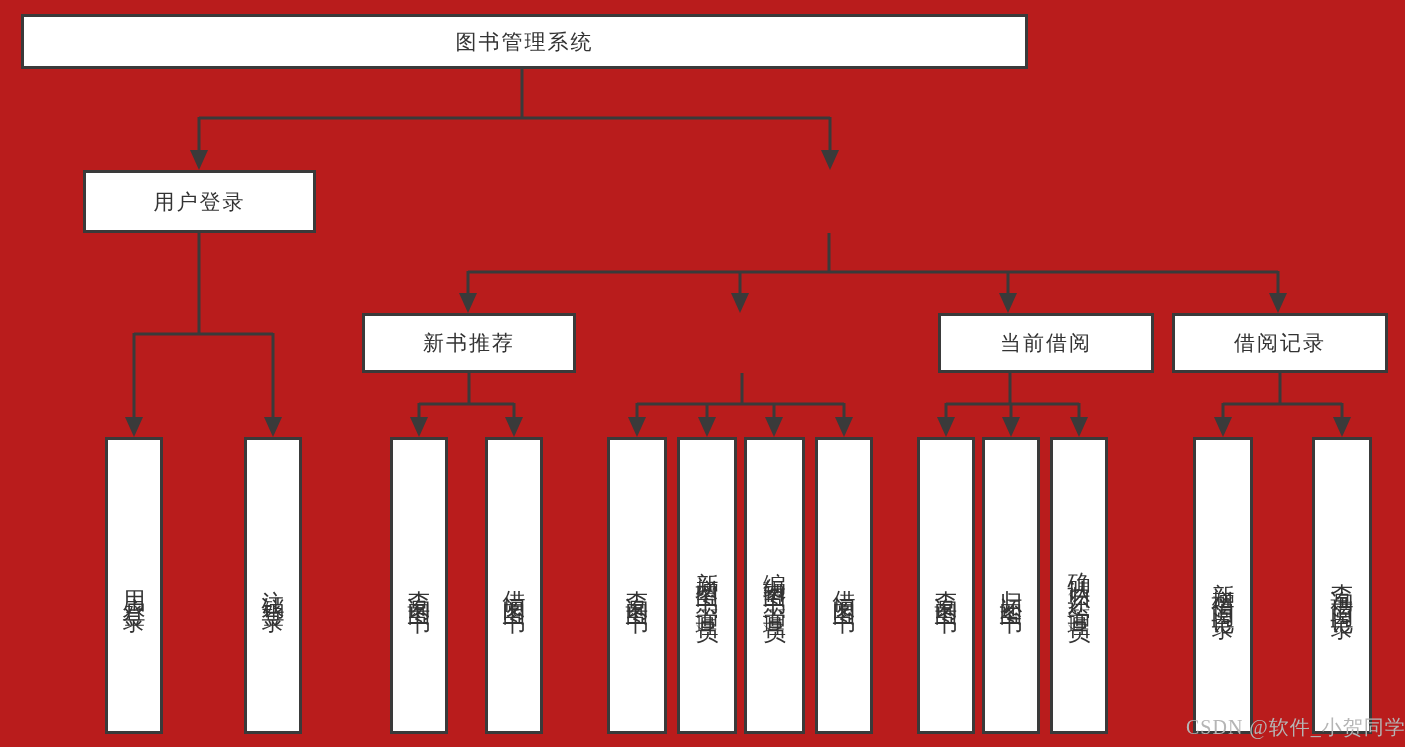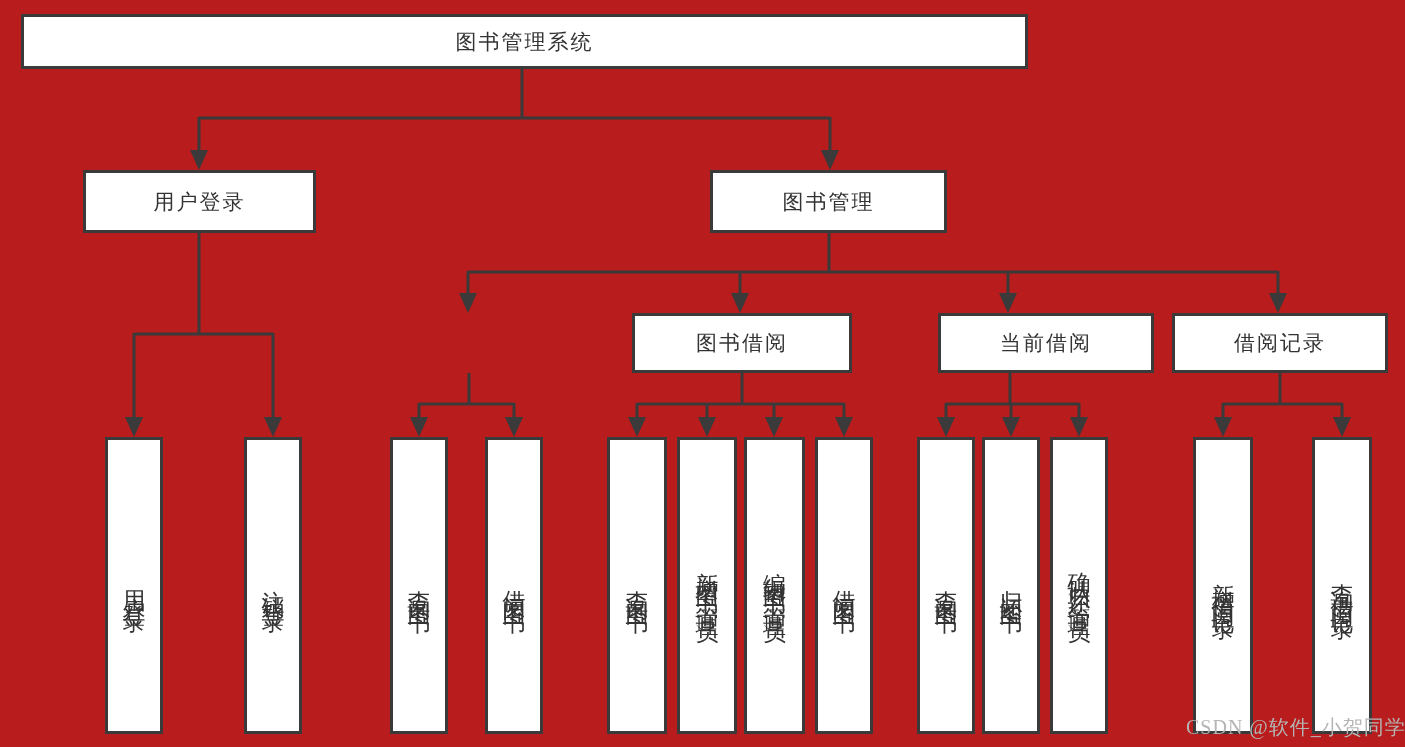--- a/index.html
+++ b/index.html
@@ -101,26 +101,23 @@
     </g>
   </svg>
 
   <div class="box" id="n-root">
     <span class="h-label">图书管理系统</span>
   </div>
 
   <div class="box" id="n-user-login">
     <span class="h-label">用户登录</span>
   </div>
-  <div class="box" id="n-book-mgmt">
-    <span class="h-label">图书管理</span>
-  </div>
 
-  <div class="box" id="n-book-borrow">
-    <span class="h-label">图书借阅</span>
+  <div class="box" id="n-new-book-rec">
+    <span class="h-label">新书推荐</span>
   </div>
   <div class="box" id="n-current-borrow">
     <span class="h-label">当前借阅</span>
   </div>
   <div class="box" id="n-borrow-record">
     <span class="h-label">借阅记录</span>
   </div>
 
   <div class="box leaf" id="l-user-login">
     <span class="v-label">用户登录</span>

